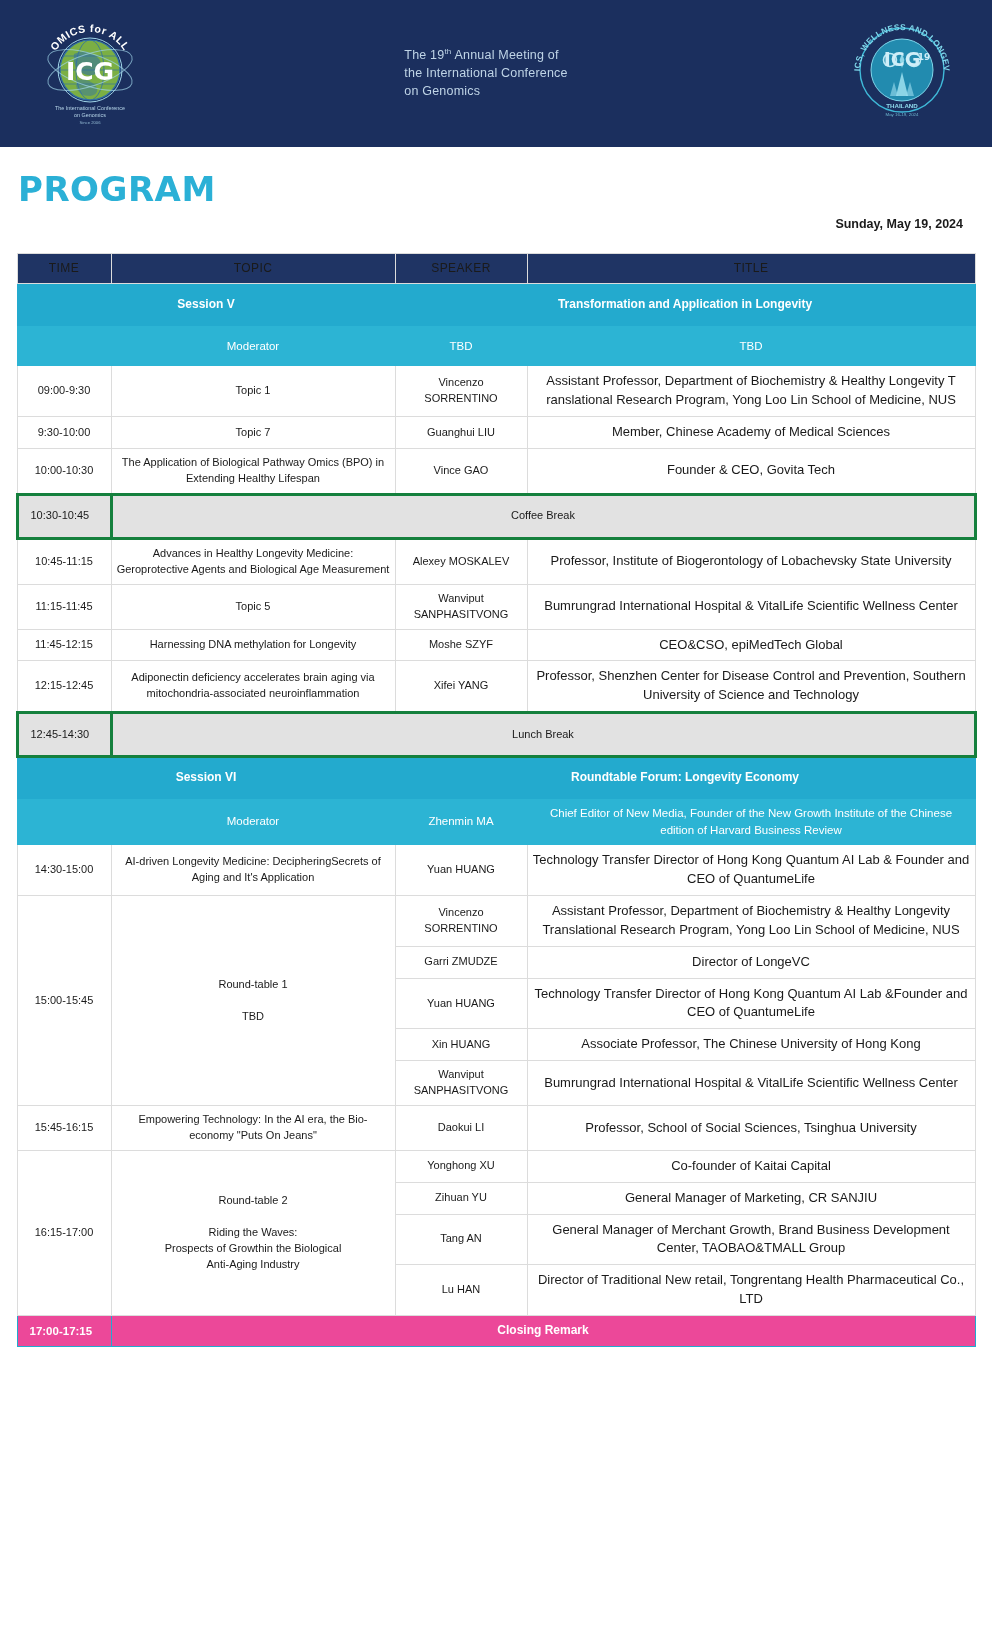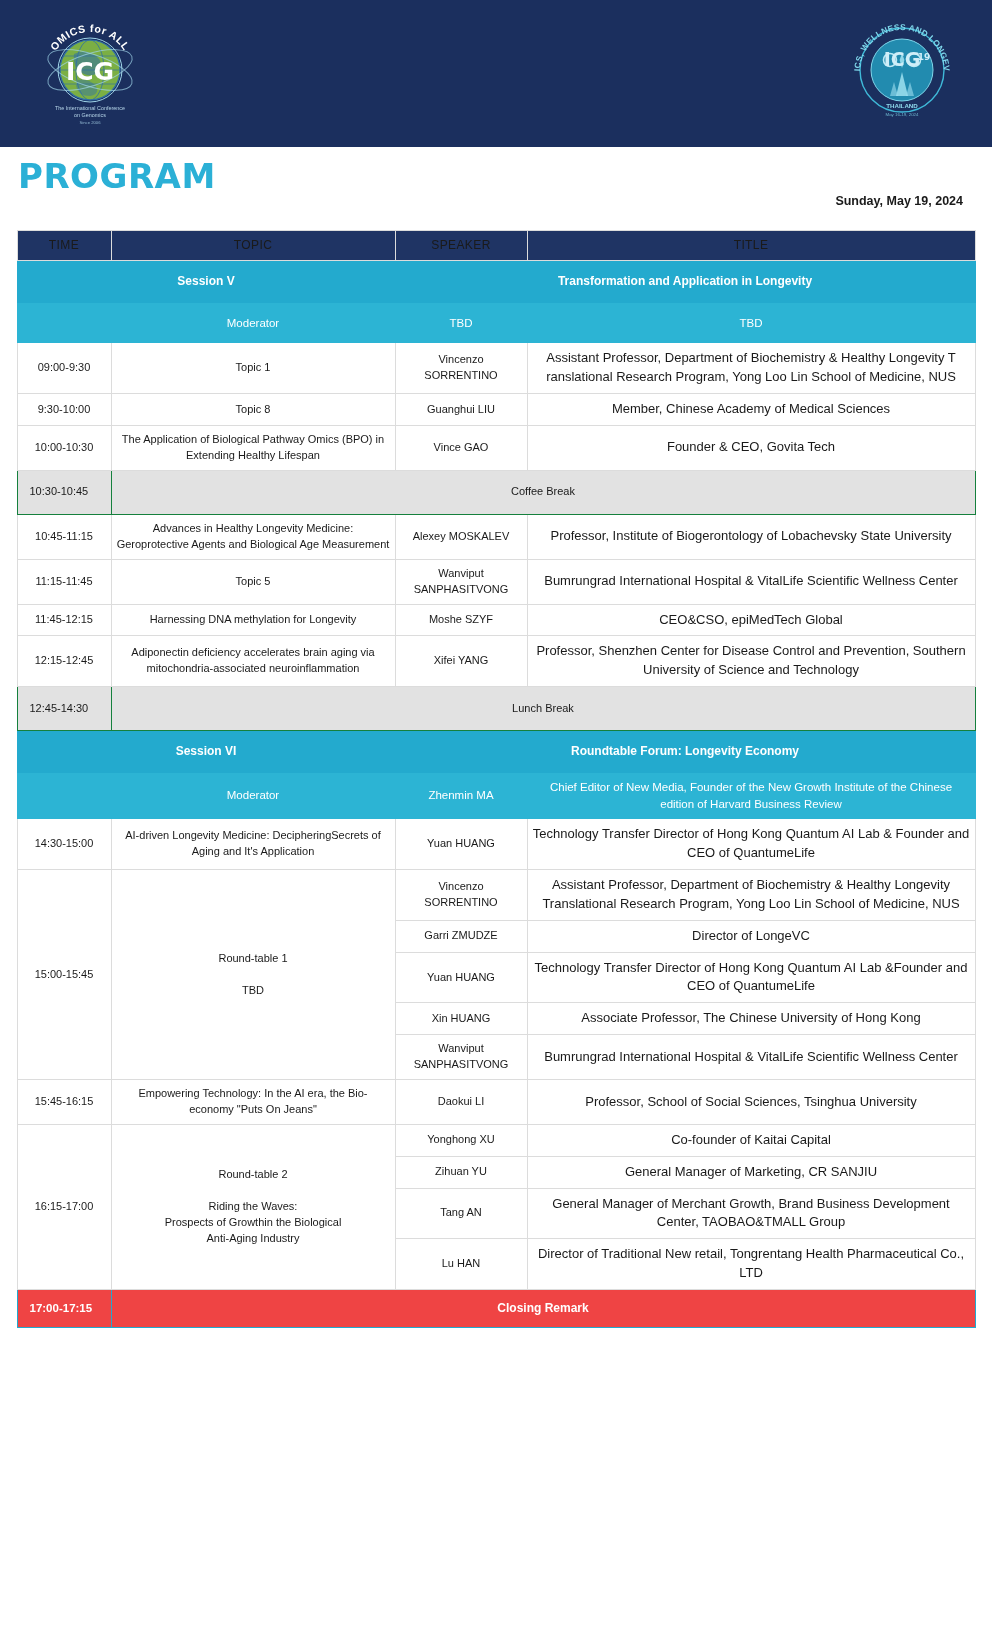--- a/index.html
+++ b/index.html
@@ -53,22 +53,22 @@
     color: #bfd4e6;
     font-size: 12.5px;
     line-height: 1.42;
     letter-spacing: 0.2px;
   }
   .icg-sub sup { font-size: 8px; }
 
   
   .title-area {
     position: relative;
-    padding: 9px 18px 10px 18px;
-    height: 83px;
+    padding: 22px 18px 10px 18px;
+    height: 106px;
   }
 
   .program-title {
     color: #2bb0d6;
     font-size: 34px;
     font-weight: bold;
     letter-spacing: 0.5px;
     font-family: "DejaVu Sans", sans-serif;
     display: inline-block;
   }
@@ -131,33 +131,33 @@
   tr.moderator-row td {
     background: #2cb4d4;
     color: #ffffff;
     font-size: 11.5px;
     border: 1px solid #2cb4d4;
     height: 40px;
   }
 
   tr.break-row td {
     background: #e2e2e2;
-    border: 1px solid #15803d;
+    border: 3px solid #15803d;
     height: 44px;
     font-size: 11px;
   }
   tr.break-row td.break-time { text-align: left; padding-left: 12px; }
 
   tr.closing-row td {
-    background: #ef4444;
+    background: #ec4899;
     color: #ffffff;
     font-weight: bold;
     font-size: 12px;
     border: 1px solid #22a9cf;
-    height: 38px;
+    height: 31px;
   }
   tr.closing-row td.closing-time {
     text-align: left;
     padding-left: 12px;
     font-size: 11.5px;
   }
 
   td.time-cell  { font-size: 11px; text-align: left; padding-left: 12px; }
   td.topic-cell { font-size: 11px; }
   td.spk-cell   { font-size: 11px; }
@@ -187,20 +187,27 @@
       <text font-family="Liberation Sans, sans-serif" font-size="10.5" font-weight="bold" fill="#ffffff" letter-spacing="0.6">
         <textPath href="#arcTopL" startOffset="50%" text-anchor="middle">OMICS for ALL</textPath>
       </text>
       <text x="56" y="92" text-anchor="middle" font-family="Liberation Sans, sans-serif" font-size="5.4" fill="#b7d7ea">The International Conference</text>
       <text x="56" y="99" text-anchor="middle" font-family="Liberation Sans, sans-serif" font-size="5.4" fill="#b7d7ea">on Genomics</text>
       <text x="56" y="106" text-anchor="middle" font-family="Liberation Sans, sans-serif" font-size="4.2" fill="#93b9d2">Since 2006</text>
     </svg>
   </div>
 
   <div class="banner-center">
+    <div class="icg-sub">
+      <div>
+        <span>The 19</span><sup>th</sup><span> Annual Meeting of</span>
+      </div>
+      <div>the International Conference</div>
+      <div>on Genomics</div>
+    </div>
   </div>
 
   <div class="logo-right">
     <svg viewBox="0 0 112 112" width="112" height="112" aria-hidden="true">
       <circle cx="56" cy="52" r="42" fill="none" stroke="#3fb9d8" stroke-width="1.4"></circle>
       <circle cx="56" cy="52" r="31" fill="#2396b8" opacity="0.9"></circle>
       <circle cx="56" cy="52" r="31" fill="none" stroke="#7fd6ea" stroke-width="1"></circle>
       <path d="M50 78 l6 -24 l6 24 z" fill="#9fe0f0" opacity="0.85"></path>
       <path d="M56 50 l2.4 -8 l-2.4 -7 l-2.4 7 z" fill="#9fe0f0" opacity="0.9"></path>
       <path d="M44 78 l4 -14 l4 14 z" fill="#9fe0f0" opacity="0.6"></path>
@@ -251,21 +258,21 @@
         <td>TBD</td>
       </tr>
       <tr class="data-row">
         <td class="time-cell">09:00-9:30</td>
         <td class="topic-cell">Topic 1</td>
         <td class="spk-cell">Vincenzo SORRENTINO</td>
         <td class="title-cell">Assistant Professor, Department of Biochemistry &amp; Healthy Longevity T ranslational Research Program, Yong Loo Lin School of Medicine, NUS</td>
       </tr>
       <tr class="data-row">
         <td class="time-cell">9:30-10:00</td>
-        <td class="topic-cell">Topic 8</td>
+        <td class="topic-cell">Topic 7</td>
         <td class="spk-cell">Guanghui LIU</td>
         <td class="title-cell">Member, Chinese Academy of Medical Sciences</td>
       </tr>
       <tr class="data-row">
         <td class="time-cell">10:00-10:30</td>
         <td class="topic-cell">The Application of Biological Pathway Omics (BPO) in Extending Healthy Lifespan</td>
         <td class="spk-cell">Vince GAO</td>
         <td class="title-cell">Founder &amp; CEO, Govita Tech</td>
       </tr>
       <tr class="break-row">

